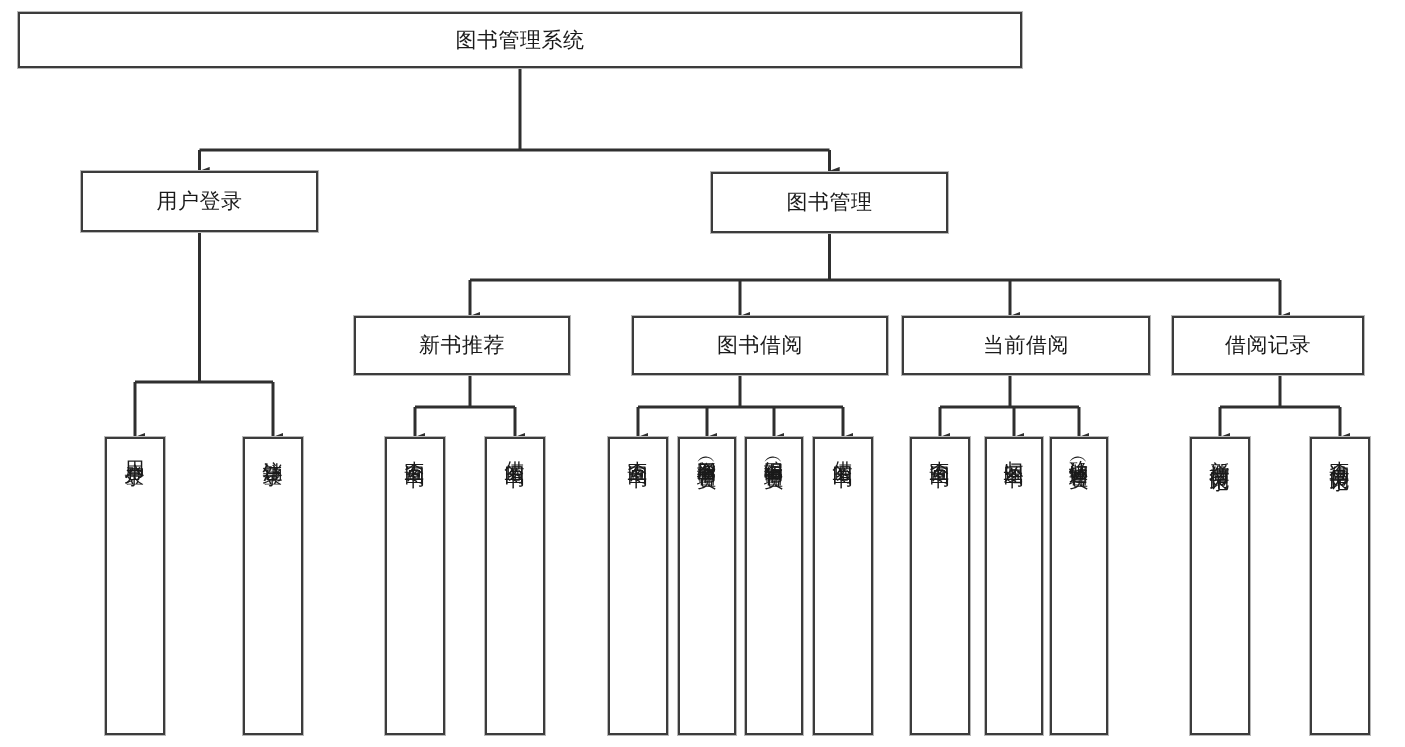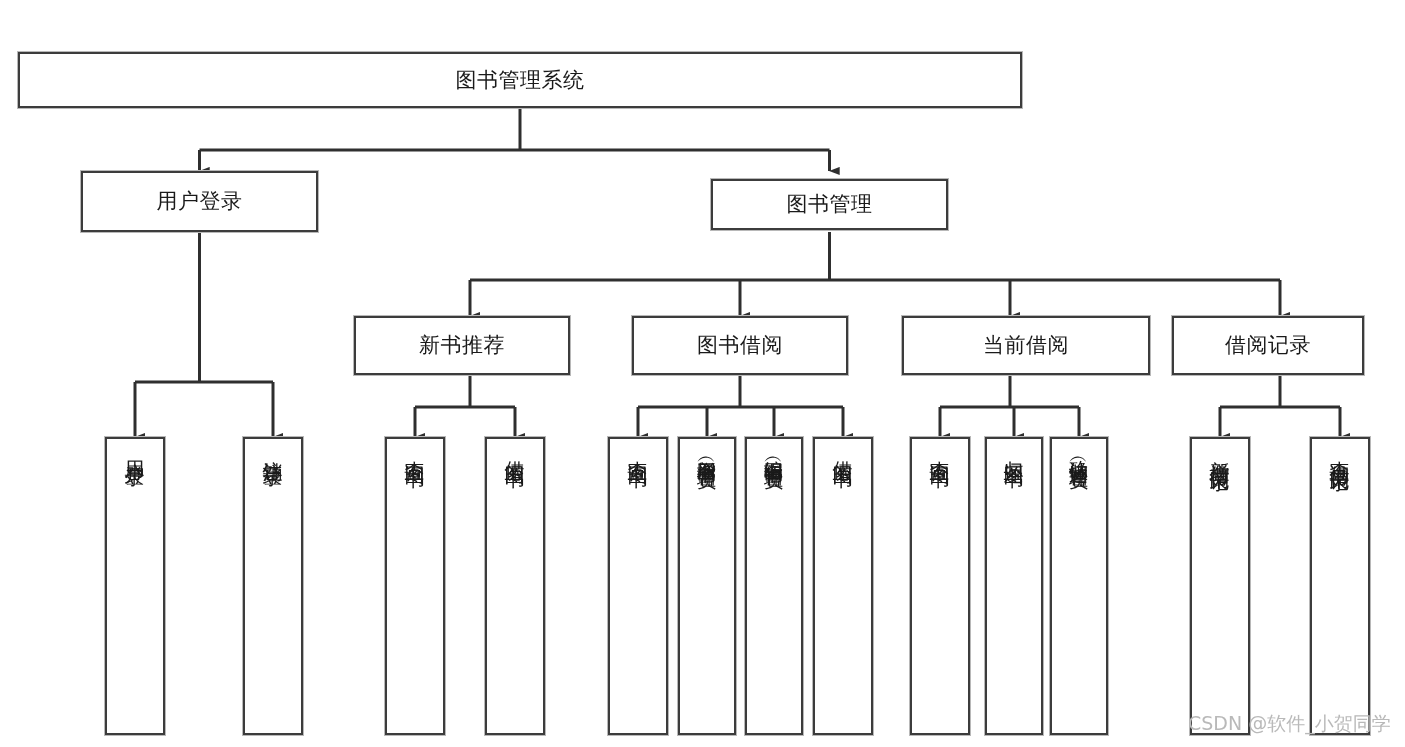--- a/index.html
+++ b/index.html
@@ -122,33 +122,33 @@
         <line x1="1014" y1="407" x2="1014" y2="437" marker-end="url(#arrowhead)"></line>
         <line x1="1079" y1="407" x2="1079" y2="437" marker-end="url(#arrowhead)"></line>
         <line x1="1280" y1="375" x2="1280" y2="407"></line>
         <line x1="1220" y1="407" x2="1340" y2="407"></line>
         <line x1="1220" y1="407" x2="1220" y2="437" marker-end="url(#arrowhead)"></line>
         <line x1="1340" y1="407" x2="1340" y2="437" marker-end="url(#arrowhead)"></line>
       </g>
   </svg>
 
   <div id="nodes-layer">
-      <div class="node h root" style="left: 18px; top: 12px; width: 1004px; height: 56px; margin-top: 40px;">
+      <div class="node h root" style="left: 18px; top: 12px; width: 1004px; height: 56px;">
         <span class="node-label">图书管理系统</span>
       </div>
       <div class="node h" style="left: 81px; top: 171px; width: 237px; height: 61px;">
         <span class="node-label">用户登录</span>
       </div>
-      <div class="node h" style="left: 711px; top: 179px; width: 237px; height: 51px;">
+      <div class="node h" style="left: 711px; top: 172px; width: 237px; height: 61px;">
         <span class="node-label">图书管理</span>
       </div>
       <div class="node h" style="left: 354px; top: 316px; width: 216px; height: 59px;">
         <span class="node-label">新书推荐</span>
       </div>
-      <div class="node h" style="left: 632px; top: 316px; width: 216px; height: 59px;">
+      <div class="node h" style="left: 632px; top: 316px; width: 256px; height: 59px;">
         <span class="node-label">图书借阅</span>
       </div>
       <div class="node h" style="left: 902px; top: 316px; width: 248px; height: 59px;">
         <span class="node-label">当前借阅</span>
       </div>
       <div class="node h" style="left: 1172px; top: 316px; width: 192px; height: 59px;">
         <span class="node-label">借阅记录</span>
       </div>
       <div class="node v" style="left: 105px; top: 437px; width: 60px; height: 298px;">
         <span class="node-label">用户登录</span>
@@ -184,15 +184,14 @@
         <span class="node-label">确认归还（管理员）</span>
       </div>
       <div class="node v" style="left: 1190px; top: 437px; width: 60px; height: 298px;">
         <span class="node-label">新增借阅记录</span>
       </div>
       <div class="node v" style="left: 1310px; top: 437px; width: 60px; height: 298px;">
         <span class="node-label">查询借阅记录</span>
       </div>
     </div>
 
-  <div class="watermark">CSDN @软件_小贺同学</div>
 
 </div>
 
 </body></html>

